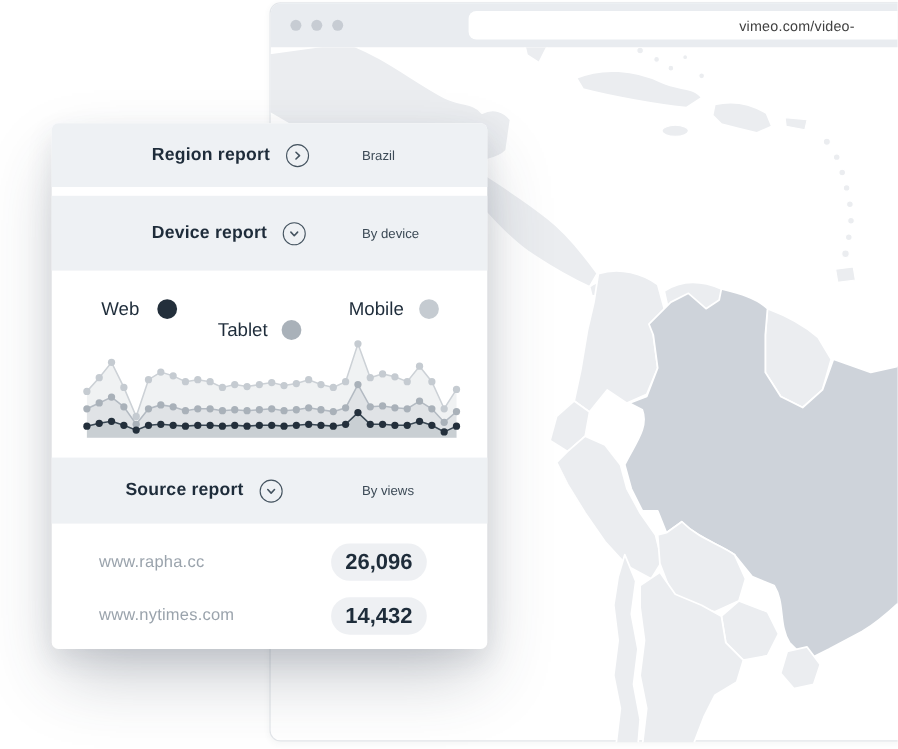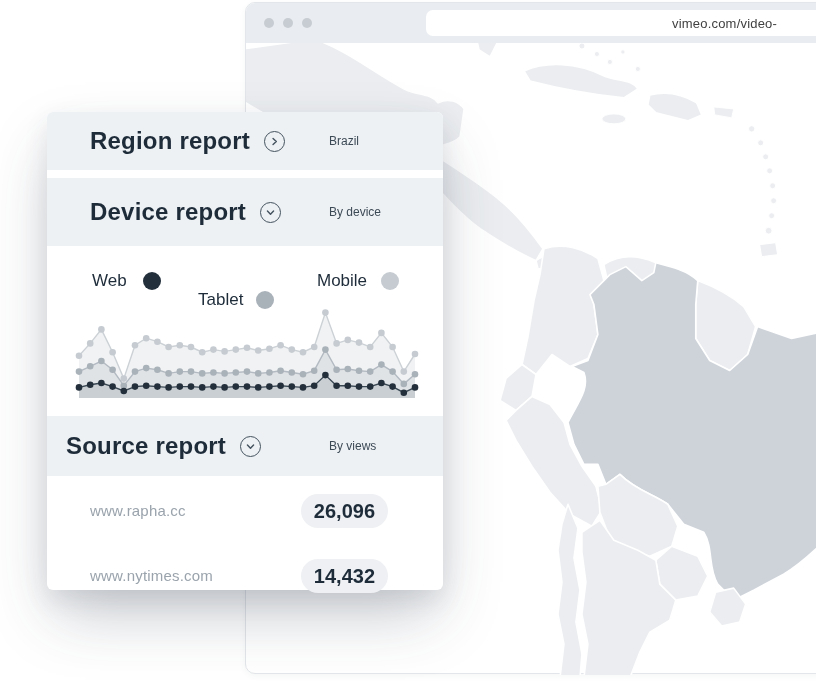--- a/index.html
+++ b/index.html
@@ -30,41 +30,41 @@
   .country-hl{fill:var(--map-hl);stroke:var(--map-border);stroke-width:1.6;stroke-linejoin:round;}
   .islet{fill:var(--map-land);stroke:var(--map-border);stroke-width:1;}
   
   .card{position:absolute;left:47px;top:112px;width:396px;height:478px;background:#fff;
     border-radius:6px;z-index:5;
     box-shadow:0 30px 60px -8px rgba(45,58,75,.28),0 10px 24px rgba(45,58,75,.10);}
   .sec{position:absolute;left:0;right:0;background:var(--header-bg);display:flex;align-items:center;padding-left:43px;}
   .sec-region{top:0;height:58px;border-radius:6px 6px 0 0;}
   .sec-device{top:66px;height:68px;}
   .sec-source{top:304px;height:60px;padding-left:19px;}
-  .sec .title{font-size:24px;font-weight:700;color:var(--title);letter-spacing:.2px;}
+  .sec .title{font-size:16px;font-weight:700;color:var(--title);letter-spacing:.2px;margin-left:48px;}
   .icon-circle{width:21px;height:21px;border:1.5px solid #44535f;border-radius:50%;
     display:flex;align-items:center;justify-content:center;margin-left:14px;flex:0 0 auto;}
   .sec .value{position:absolute;left:282px;font-size:12px;color:var(--value);}
   
   .legend{position:absolute;left:0;top:151px;width:100%;height:36px;}
   .leg-item{position:absolute;top:0;height:36px;display:flex;align-items:center;}
   .leg-item .lbl{font-size:17px;font-weight:400;color:var(--title);}
   .leg-item .dot{width:18px;height:18px;border-radius:50%;display:block;}
   .leg-web{left:45px;}  .leg-web .dot{margin-left:16px;}
   .leg-tablet{left:151px;margin-top:19px;} .leg-tablet .dot{margin-left:13px;}
   .leg-mobile{left:270px;} .leg-mobile .dot{margin-left:14px;}
   
   .chart{position:absolute;left:26px;top:192px;width:348px;height:100px;}
   
   .src-row{position:absolute;left:0;right:0;height:34px;text-align:center;}
   .src-row .domain{position:absolute;left:43px;top:8px;font-size:15px;color:var(--muted);letter-spacing:.2px;}
   .src-row .badge{position:absolute;right:55px;top:0;height:34px;min-width:65px;padding:0 13px;
     background:var(--badge-bg);border-radius:17px;display:flex;align-items:center;justify-content:center;
     font-size:20px;font-weight:700;color:var(--title);}
-  .row-1{top:382px;} .row-2{top:431px;margin-top:16px;}
+  .row-1{top:382px;} .row-2{top:431px;}
 </style>
 </head>
 <body>
 
 <div class="browser">
   <div class="chrome">
     <div class="win-dots">
       <span></span>
       <span></span>
       <span></span>

